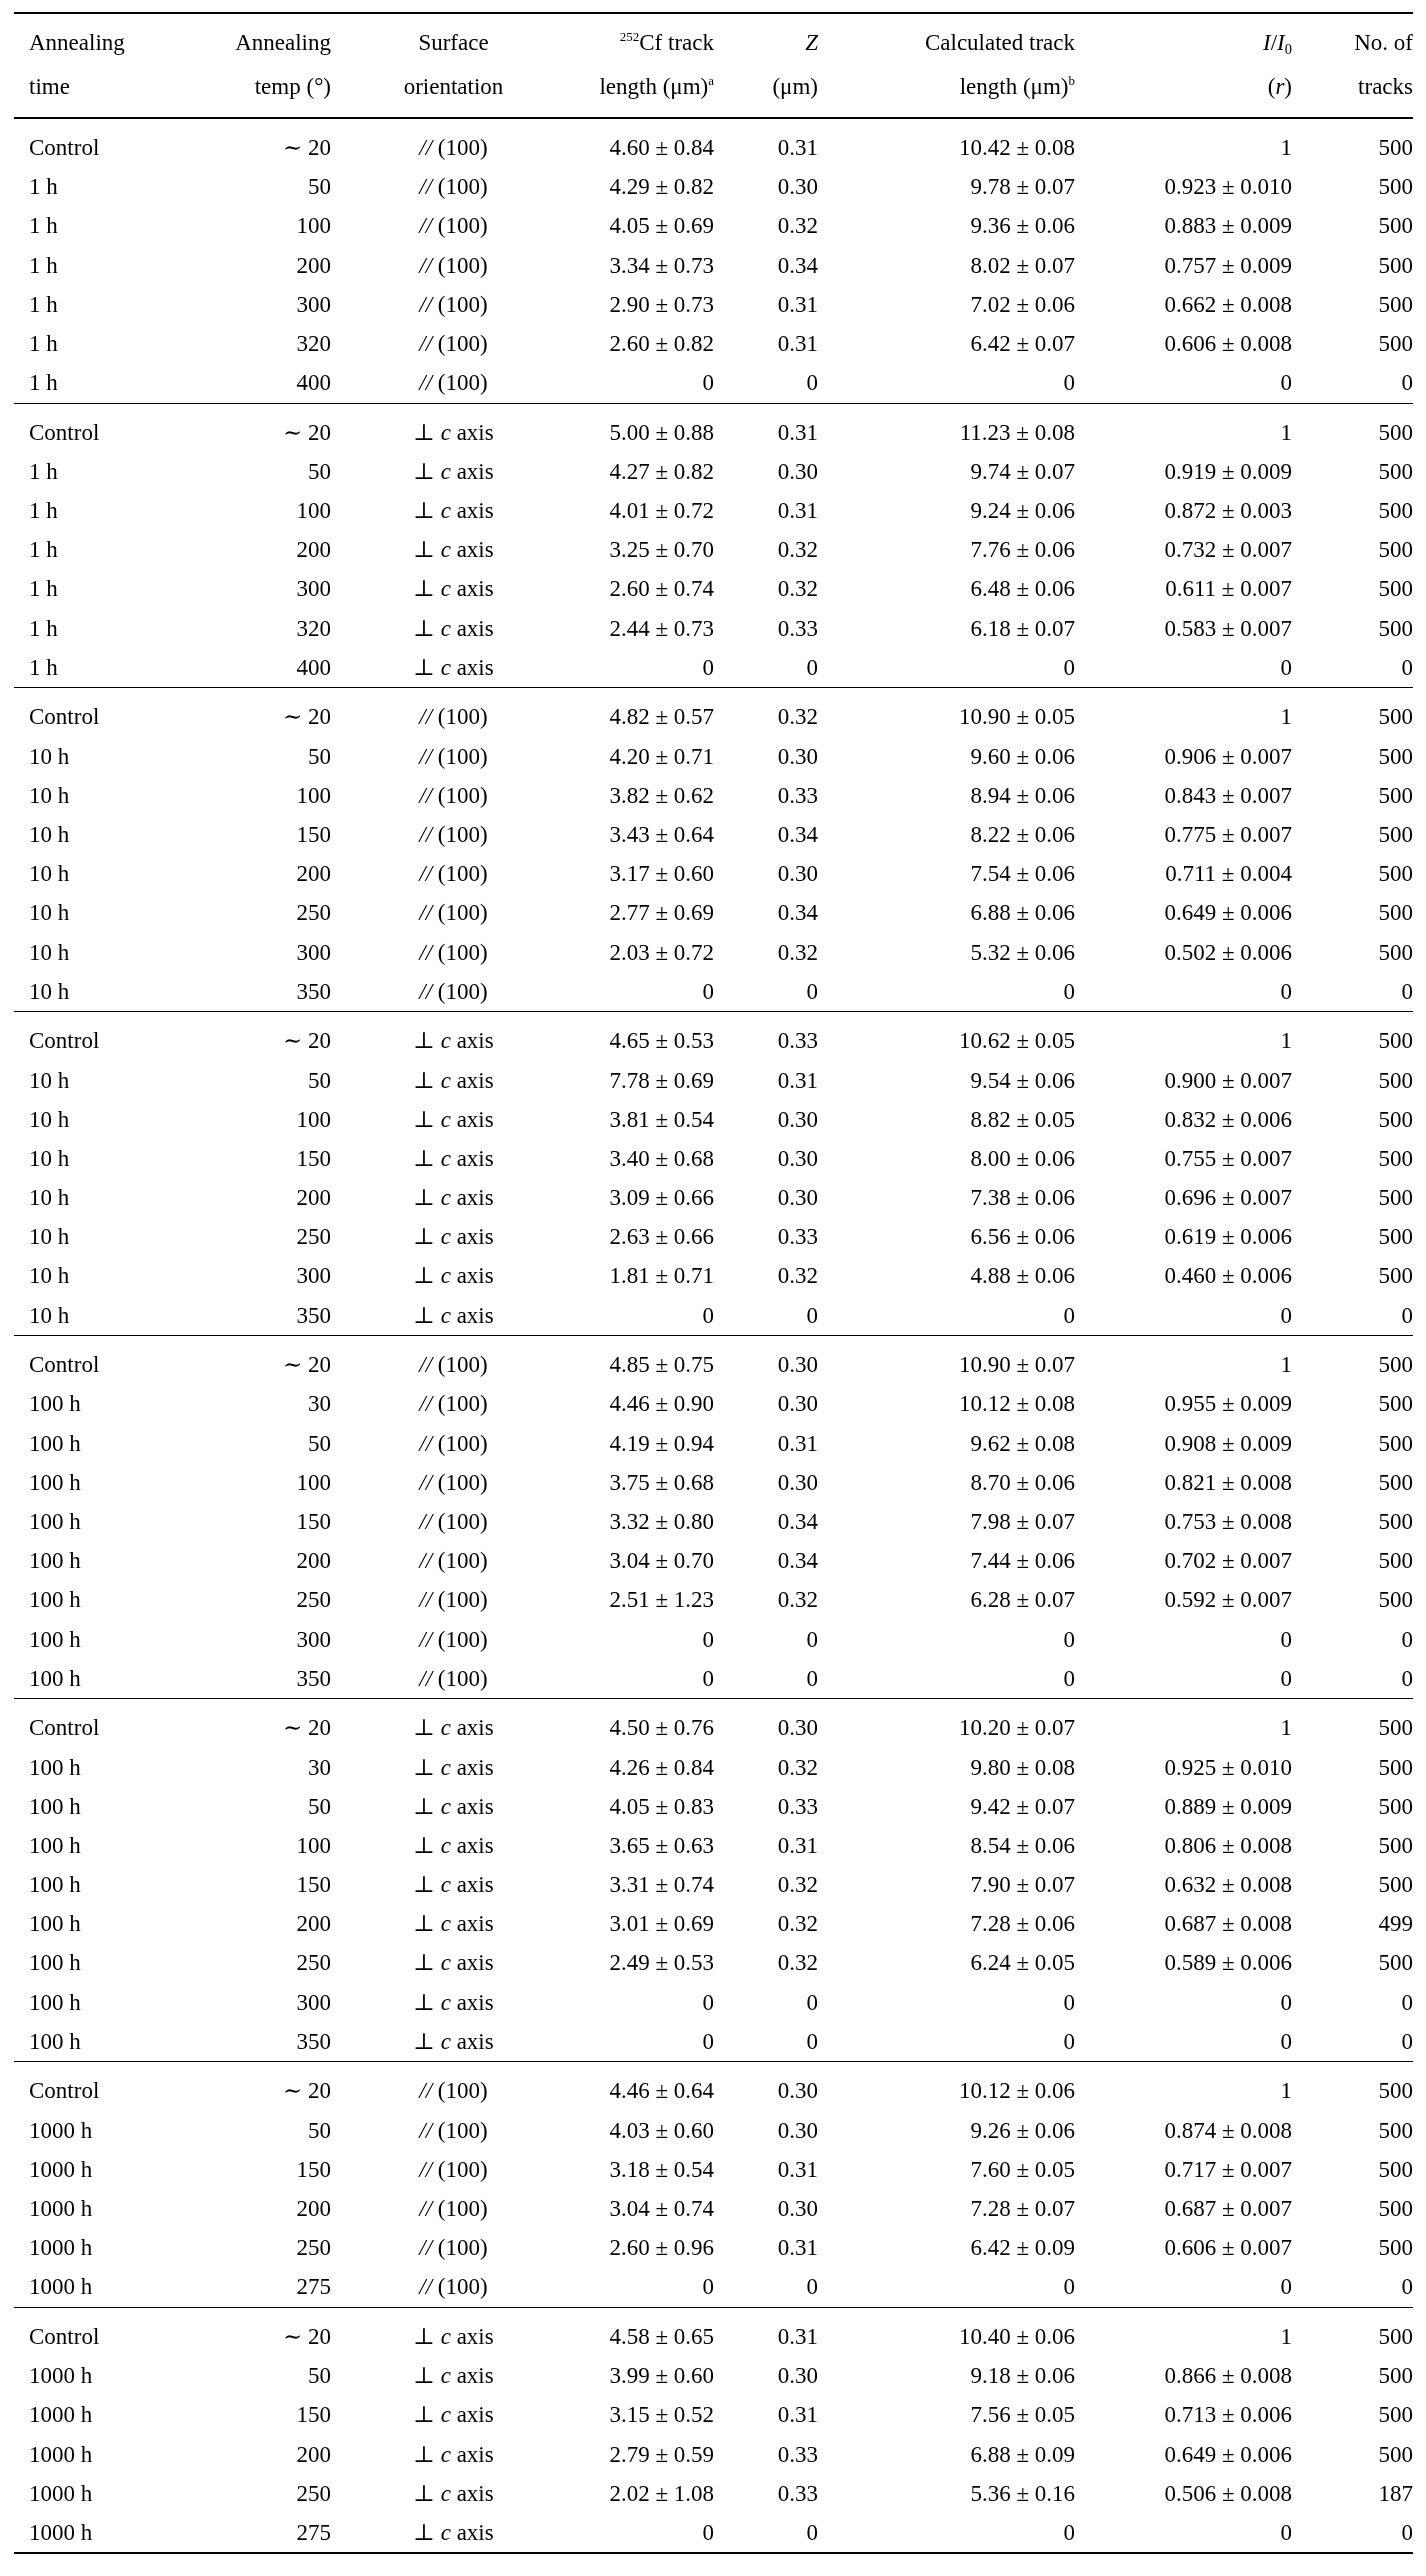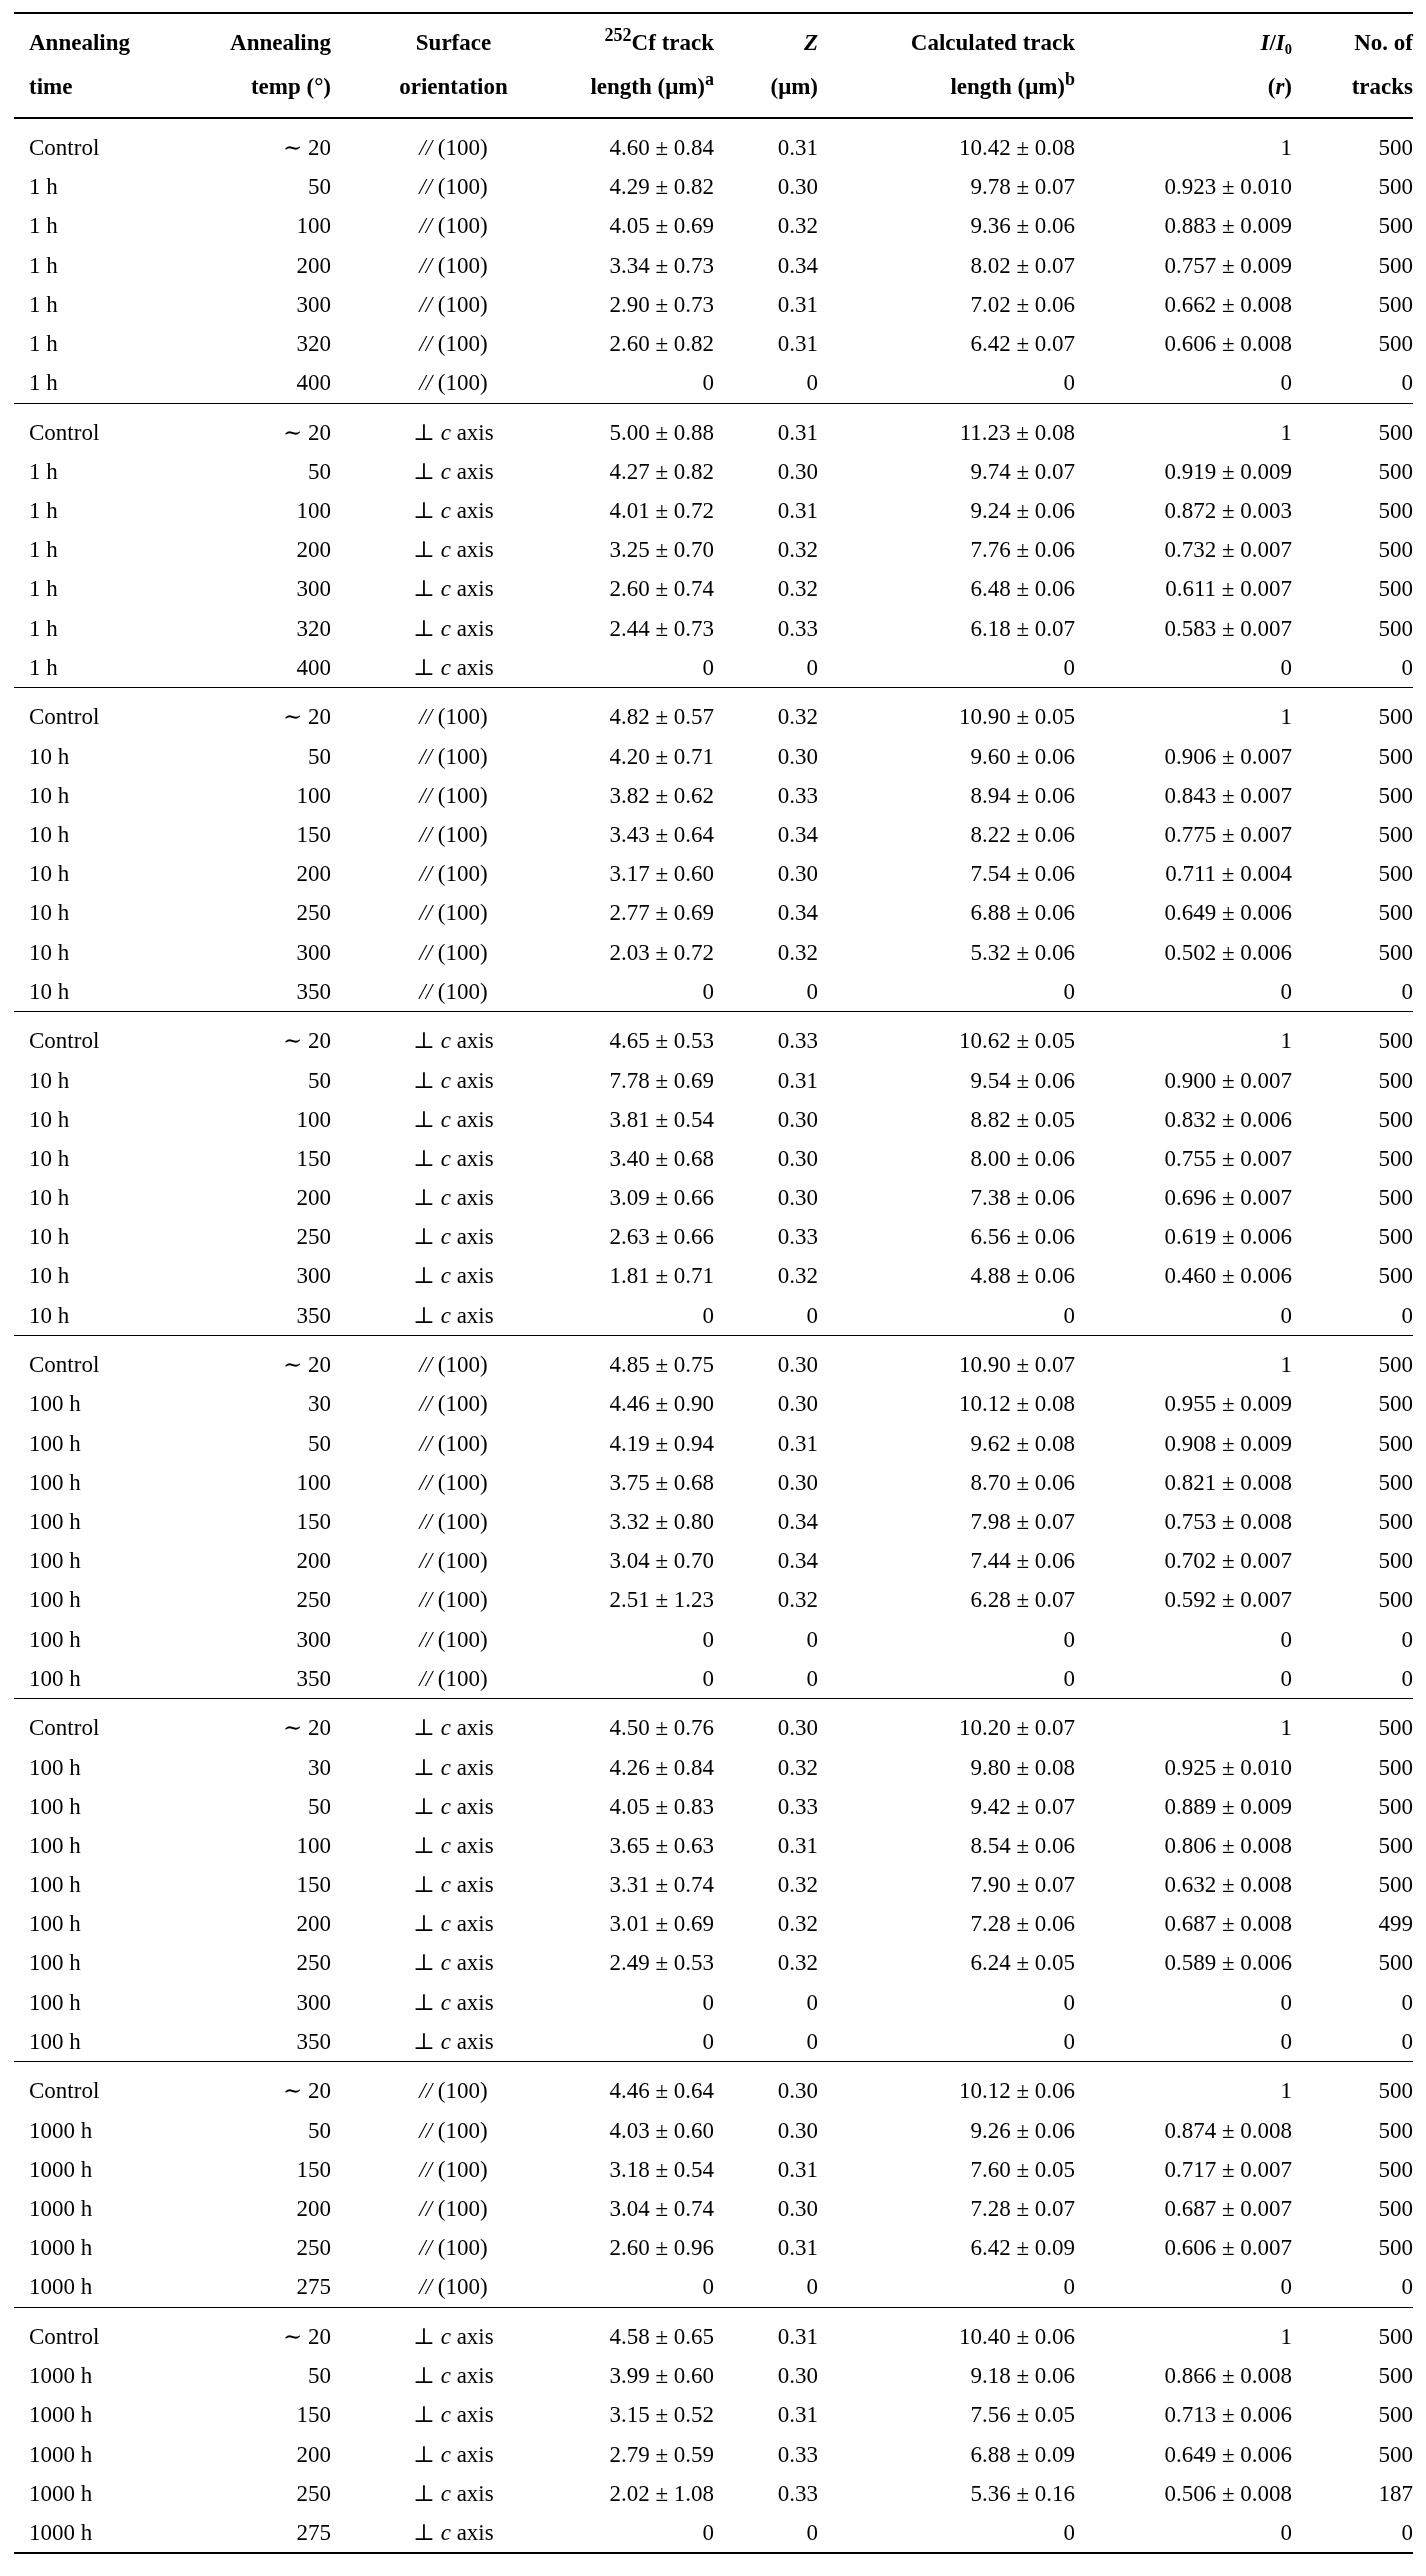--- a/index.html
+++ b/index.html
@@ -14,37 +14,37 @@
   table.tbl {
     border-collapse: collapse;
     table-layout: fixed;
     width: 1399px;
     border-bottom: 2.1px solid #000;
   }
   thead { border-top: 2.1px solid #000; border-bottom: 2.1px solid #000; }
   tbody.group { border-top: 1.4px solid #000; }
   tbody.group:first-of-type { border-top: none; }
   th {
-    font-weight: bold;
+    font-weight: normal;
     padding: 7px 0 8.3px 0;
     vertical-align: top;
     white-space: nowrap;
   }
   th .hl { line-height: 44px; height: 44px; }
   td {
     padding: 7.6px 0;
     line-height: 24px;
     white-space: nowrap;
     vertical-align: baseline;
   }
   tbody.group tr:first-child td { padding-top: 17px; }
   .c1 { text-align: left; padding-left: 15px; }
   .c2, .c4, .c5, .c6, .c7, .c8 { text-align: right; }
   .c3 { text-align: center; padding-left: 38px; }
-  .sup { font-size: 18px; vertical-align: 9px; line-height: 0; }
+  .sup { font-size: 13px; vertical-align: 9px; line-height: 0; }
   .sub { font-size: 14.5px; vertical-align: -4.1px; line-height: 0; }
   .it  { font-style: italic; }
 </style>
 </head>
 <body>
 
 <div class="page">
   <table class="tbl">
     <colgroup>
       <col style="width:186px">

